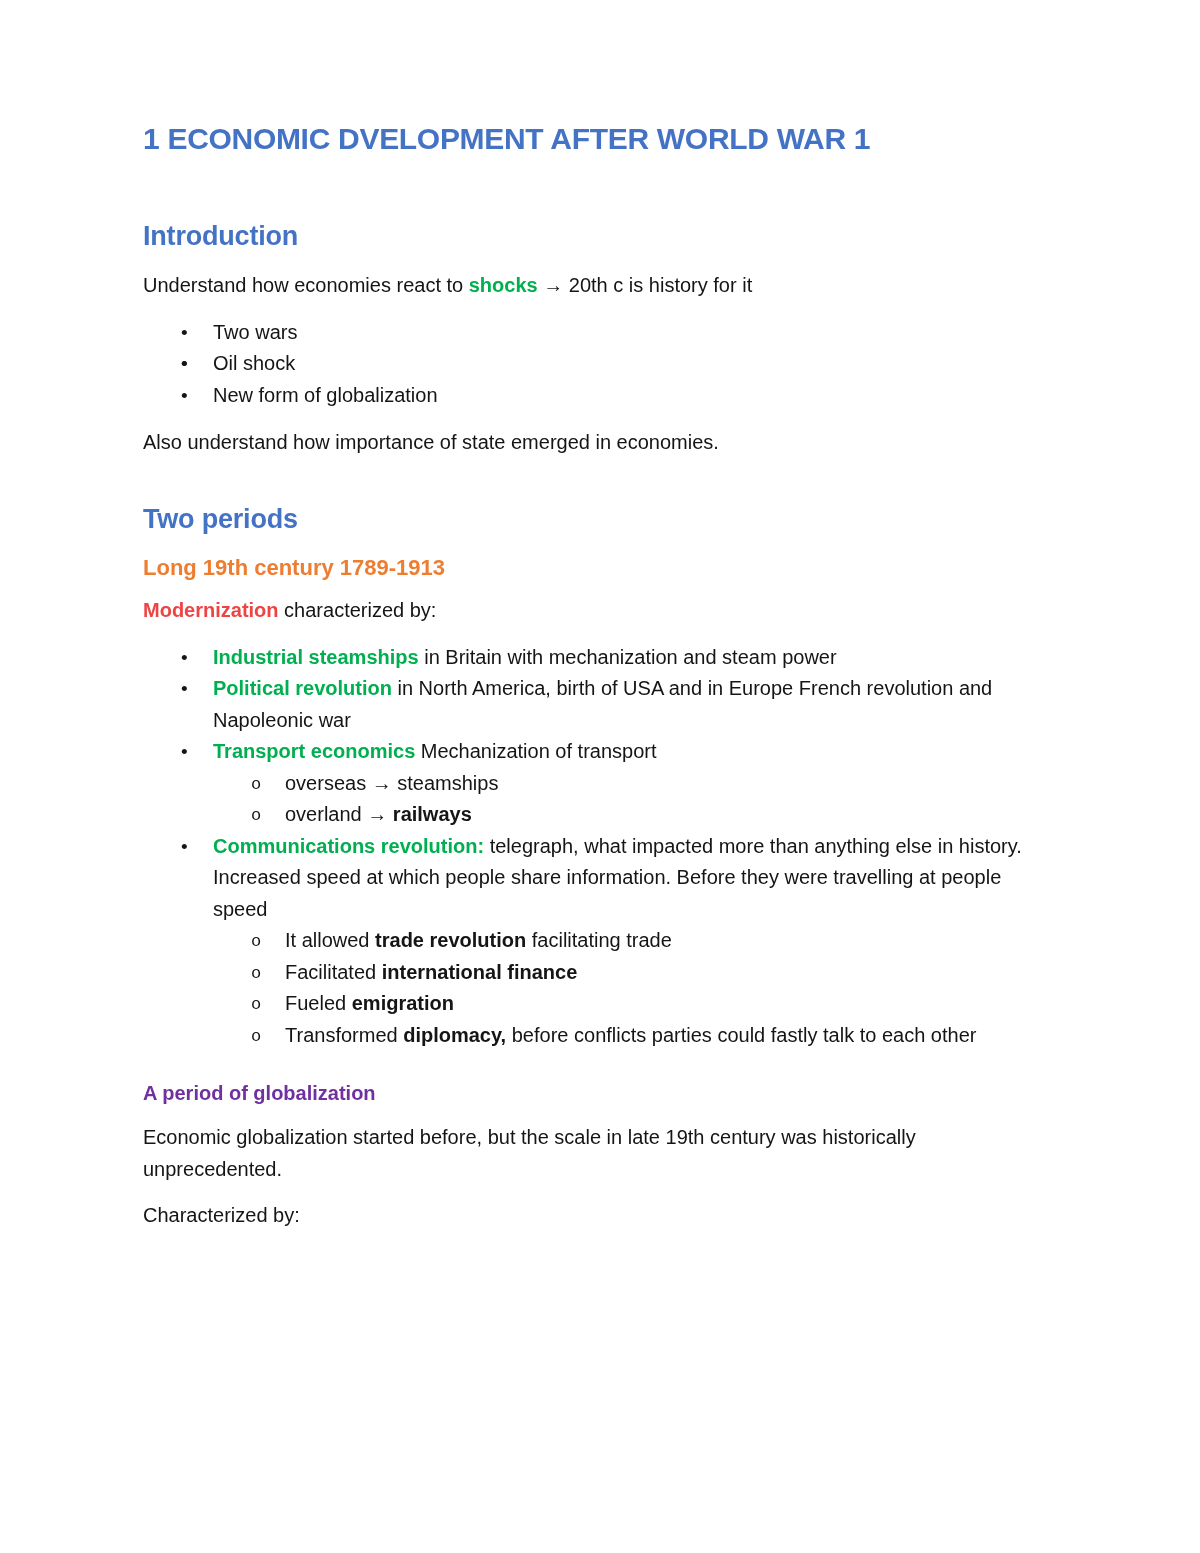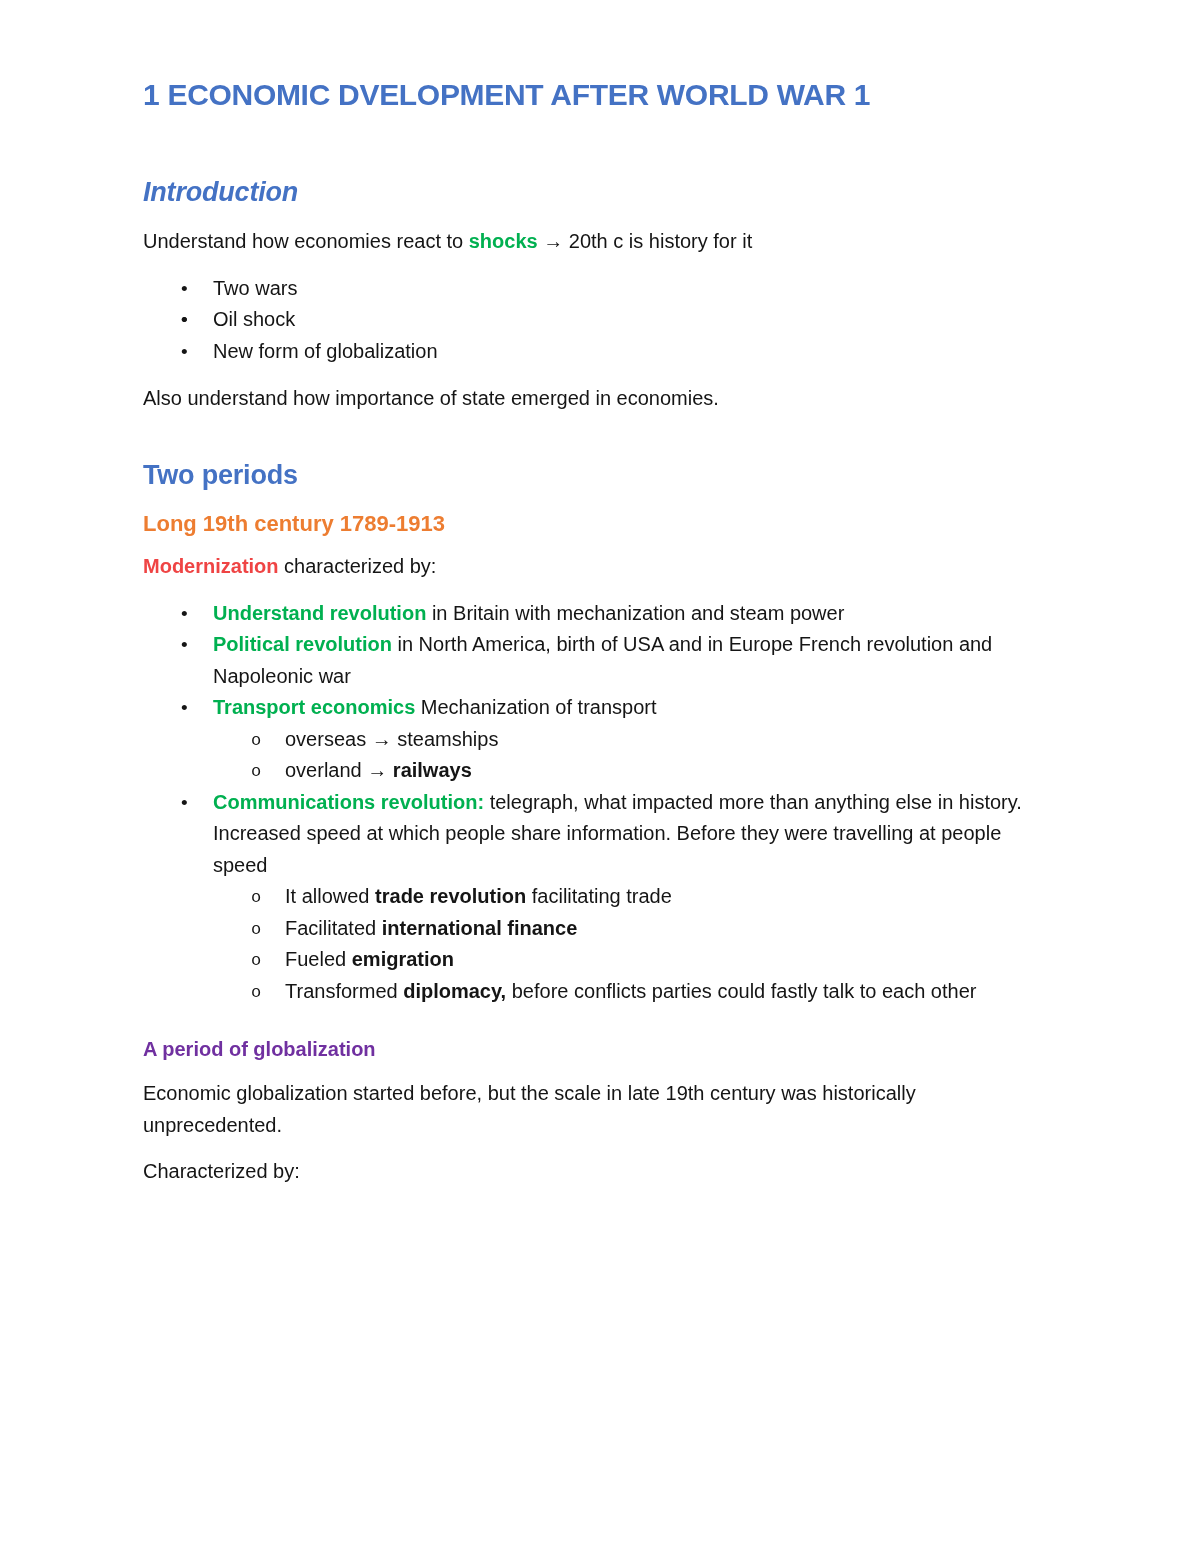--- a/index.html
+++ b/index.html
@@ -6,21 +6,21 @@
     margin: 0;
     padding: 0;
     background: #ffffff;
   }
   .page {
     position: relative;
     width: 1200px;
     height: 1553px;
     background: #ffffff;
     box-sizing: border-box;
-    padding: 76px 143px 0 143px;
+    padding: 120px 143px 0 143px;
     font-family: "Liberation Sans", sans-serif;
     color: #151515;
     overflow: hidden;
   }
   h1.doc-title {
     color: #4472C4;
     font-size: 30px;
     font-weight: 700;
     letter-spacing: -0.3px;
     margin: 0 0 62px 0;
@@ -99,21 +99,21 @@
   .bold { font-weight: 700; }
   .arrow { font-weight: 700; }
 </style>
 </head>
 <body>
 
 <div class="page">
 
   <h1 class="doc-title">1 ECONOMIC DVELOPMENT AFTER WORLD WAR 1</h1>
 
-  <h2 class="section-heading" style="margin-top:0;font-style:italic;">Introduction</h2>
+  <h2 class="section-heading" style="margin-top:0;">Introduction</h2>
 
   <p><span>Understand how economies react to </span><span class="term-green">shocks</span><span class="arrow"> → </span><span>20th c is history for it</span></p>
 
   <ul class="bullets-l1">
     <li><span class="marker">•</span><span>Two wars</span></li>
     <li><span class="marker">•</span></li>
     <li><span class="marker">•</span><span>Oil shock</span></li>
     <li><span class="marker">•</span><span>New form of globalization</span></li>
   </ul>
 
@@ -121,21 +121,21 @@
 
   <h2 class="section-heading">Two periods</h2>
 
   <h3 class="sub-heading-orange">Long 19th century 1789-1913</h3>
 
 
   <p><span class="term-purple">Modernization</span><span> characterized by:</span></p>
 
   <ul class="bullets-l1">
 
-    <li><span class="marker">•</span><span class="term-green">Understand revolution</span><span> in Britain with mechanization and steam power</span></li>
+    <li><span class="marker">•</span><span class="term-green">Industrial steamships</span><span> in Britain with mechanization and steam power</span></li>
 
     <li><span class="marker">•</span><span class="term-green">Political revolution</span><span> in North America, birth of USA and in Europe French revolution and Napoleonic war</span></li>
 
     <li><span class="marker">•</span><span class="term-green">Transport economics</span><span> Mechanization of transport</span>
       <ul class="bullets-l2">
         <li><span class="marker">o</span><span>overseas → </span><span class="bold"></span><span>steamships</span></li>
         <li><span class="marker">o</span><span>overland → </span><span class="bold">railways</span><span></span></li>
       </ul>
     </li>
 

